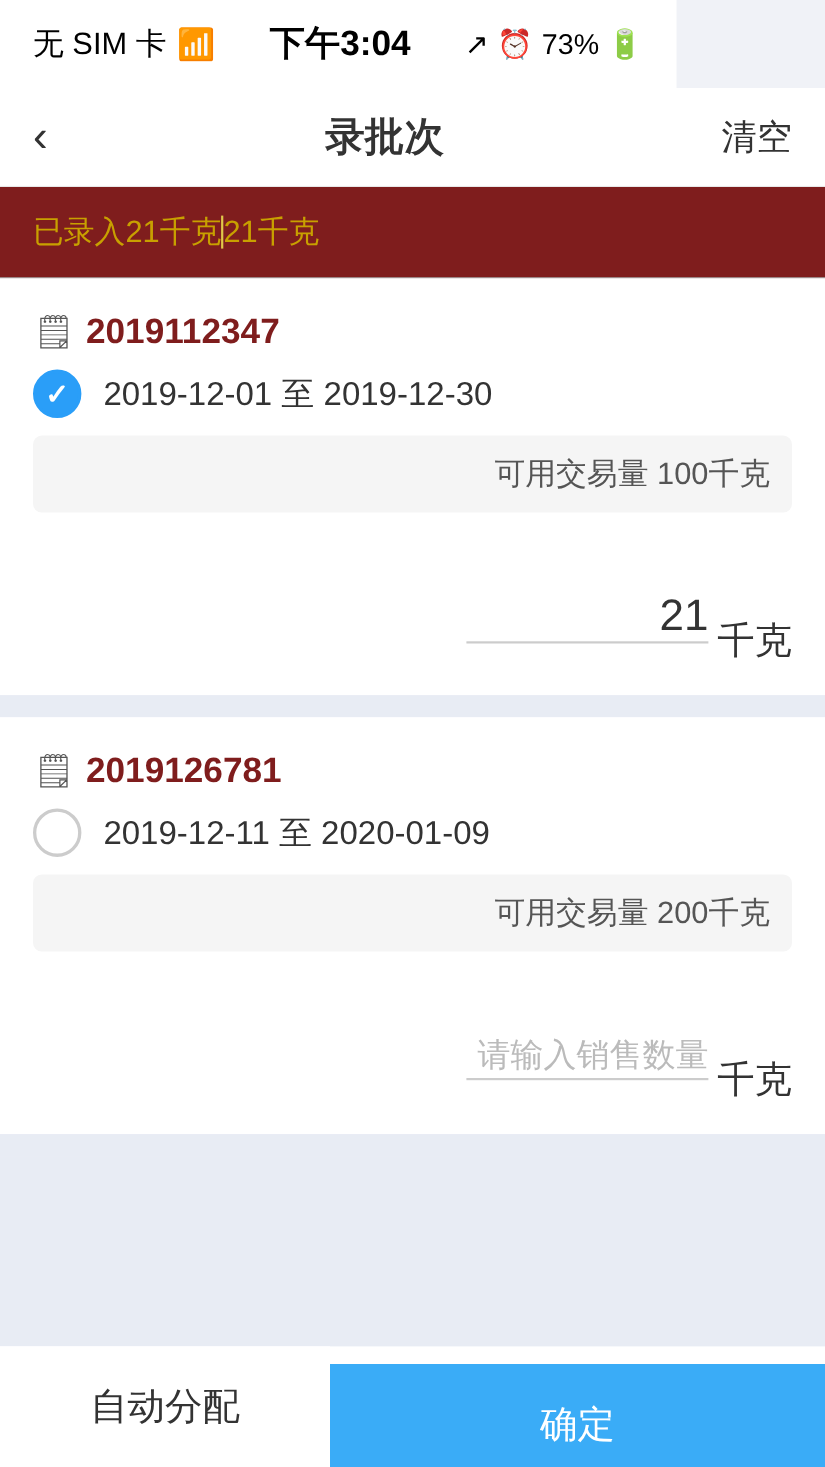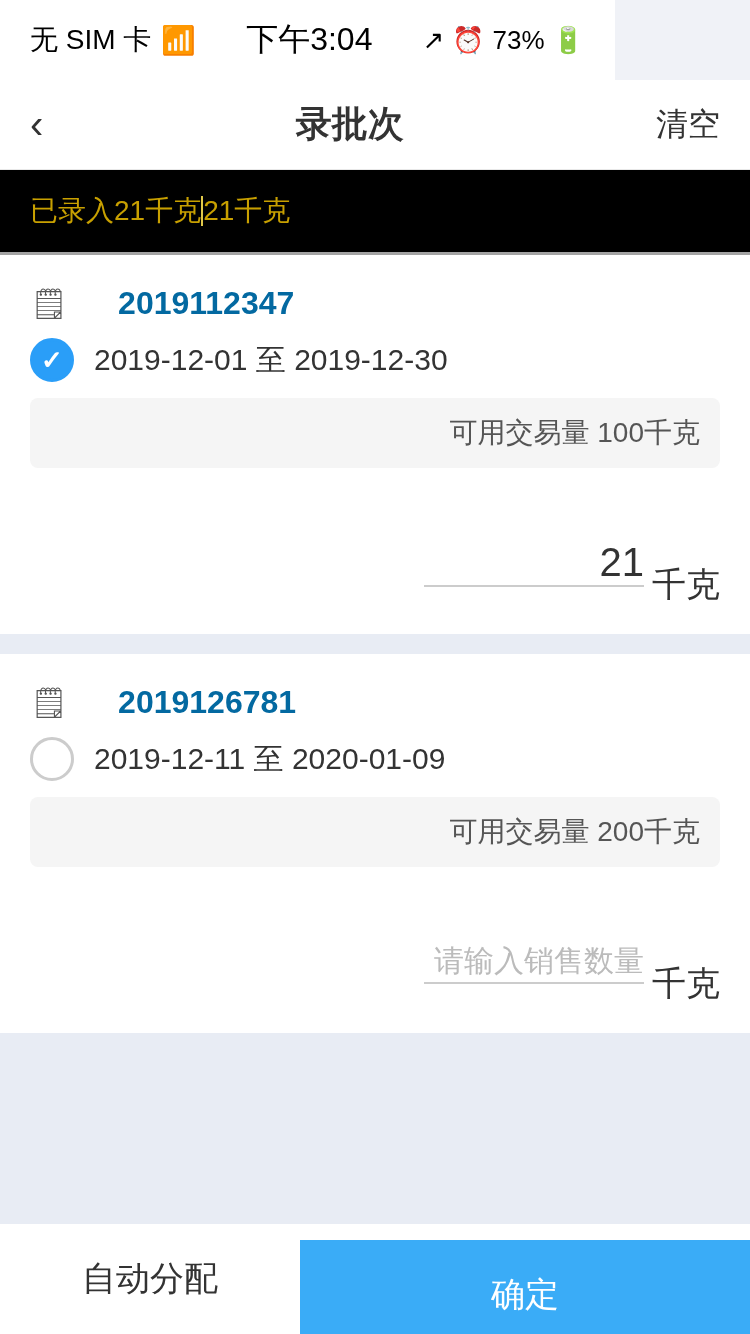--- a/index.html
+++ b/index.html
@@ -24,21 +24,21 @@
       font-size: 28px;
       font-weight: 500;
     }
     .status-left {
       display: flex;
       align-items: center;
       gap: 10px;
     }
     .status-center {
       font-size: 32px;
-      font-weight: 400;
+      font-weight: 700;
     }
     .status-right {
       display: flex;
       align-items: center;
       gap: 8px;
       font-size: 26px;
     }
 
     
     .nav-bar {
@@ -62,25 +62,25 @@
       color: #333;
     }
     .nav-action {
       font-size: 32px;
       color: #333;
       cursor: pointer;
     }
 
     
     .info-banner {
-      background: #000000;
+      background: #7f1d1d;
       padding: 22px 30px;
       display: flex;
       align-items: center;
-      border-bottom: 3px solid #a3a3a3;
+      border-bottom: 1px solid #a3a3a3;
     }
     .info-item {
       font-size: 28px;
       color: #c8a000;
       font-weight: 500;
     }
     .info-divider {
       width: 2px;
       height: 30px;
       background: #e0c84a;
@@ -100,22 +100,21 @@
       gap: 10px;
       margin-bottom: 14px;
     }
     .batch-icon {
       font-size: 30px;
       color: #555;
     }
     .batch-id {
       font-size: 32px;
       font-weight: 600;
-      color: #0369a1;
-      margin-left: 40px;
+      color: #7f1d1d;
     }
     .batch-date-row {
       display: flex;
       align-items: center;
       gap: 20px;
       margin-bottom: 16px;
       margin-top: 16px;
     }
     .radio-circle {
       width: 44px;

